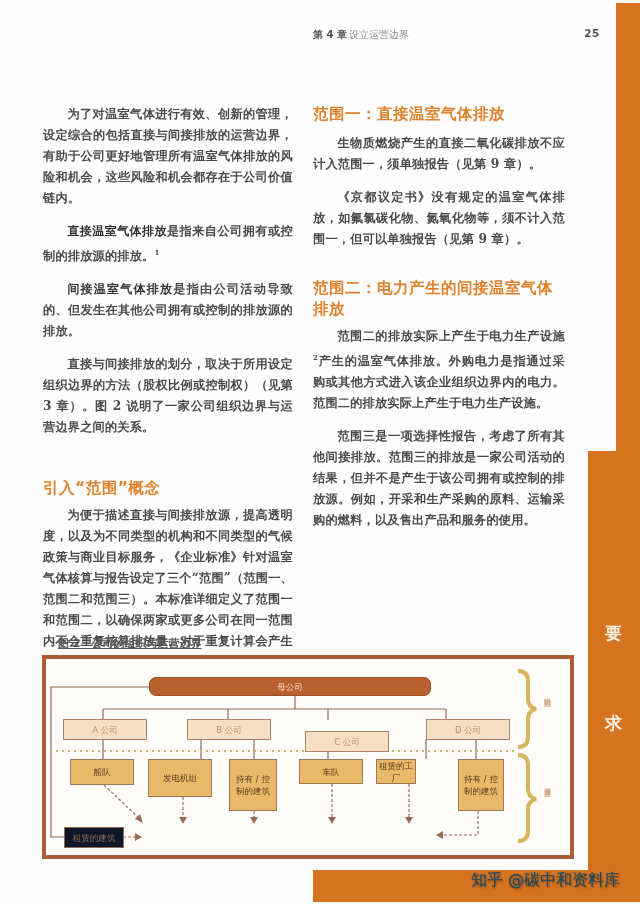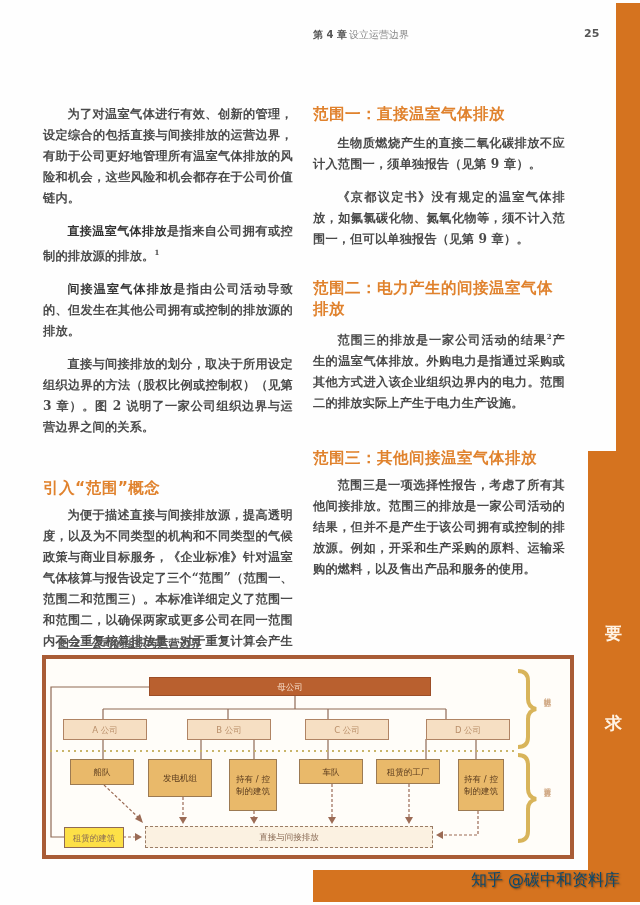--- a/index.html
+++ b/index.html
@@ -19,21 +19,21 @@
 
   .side-char { font-family:"DejaVu Sans","Liberation Sans",sans-serif; color:#fff3e4; font-size:17px; font-weight:bold; }
 
   .fig-caption { left:58px; top:636px; font-family:"DejaVu Sans","Liberation Sans",sans-serif; font-size:11px; font-weight:bold; color:#555;text-decoration:underline; }
   .frame { left:42px; top:655px; width:524px; height:196px; border:4px solid #a95c36; background:#fffdf9; }
 
   .box { position:absolute; font-family:"DejaVu Sans","Liberation Sans",sans-serif; font-size:8.5px; display:flex; align-items:center; justify-content:center; text-align:center; box-sizing:border-box; line-height:12px; }
   .parent { background:#b9602f; color:#f6dcc8; border:1px solid #9c4e28; }
   .sub { background:#f6dfc3; color:#b98f6a; border:1.5px solid #b08464; }
   .asset { background:#e9b96a; color:#5a3b1d; border:1.5px solid #9c7a52; }
-  .leased { background:#fde047; color:#8a6b55; border:1.5px solid #8f6a55; }
+  .leased { background:#0f172a; color:#8a6b55; border:1.5px solid #8f6a55; }
   .emis { background:#fbf1e1; color:#8a6b55; border:1.5px dashed #9b7d66; justify-content:center; }
   .bracket-label { position:absolute; font-family:"DejaVu Sans","Liberation Sans",sans-serif; font-size:7.5px; color:#d0a883; writing-mode:vertical-rl; letter-spacing:1px; }
 
   .watermark { right:20px; top:870px; font-family:"DejaVu Sans","Liberation Sans",sans-serif; font-size:16px; color:#0c4a6e; text-shadow:1px 1px 2px rgba(0,0,0,0.45); }
 </style>
 </head>
 <body>
 
 <div class="abs hdr-chap">第 4 章</div>
 <div class="abs hdr-title">设立运营边界</div>
@@ -53,22 +53,21 @@
   <h2 style="margin-top:40px; margin-bottom:6px;">引入“范围”概念</h2>
   <p>为便于描述直接与间接排放源，提高透明度，以及为不同类型的机构和不同类型的气候政策与商业目标服务，《企业标准》针对温室气体核算与报告设定了三个“范围”（范围一、范围二和范围三）。本标准详细定义了范围一和范围二，以确保两家或更多公司在同一范围内不会重复核算排放量。对于重复计算会产生重大影响的温室气体计划，这些范围划分适用尤其有帮助。</p>
   <p>各企业须至少分别核算并报告范围一和范围二的排放信息。</p>
 </div>
 
 <div class="abs col" style="left:313px; top:104px; width:252px;">
   <h2 style="margin-bottom:8px;">范围一：直接温室气体排放</h2>
   <p>生物质燃烧产生的直接二氧化碳排放不应计入范围一，须单独报告（见第 9 章）。</p>
   <p>《京都议定书》没有规定的温室气体排放，如氟氯碳化物、氮氧化物等，须不计入范围一，但可以单独报告（见第 9 章）。</p>
   <h2 style="margin-top:28px; margin-bottom:6px;">范围二：电力产生的间接温室气体排放</h2>
-  <p><span>范围三的排放是一家公司活动的结果</span><span class="sup">2</span><span>产生的温室气体排放。外购电力是指通过采购或其他方式进入该企业组织边界内的电力。范围二的排放实际上产生于电力生产设施。</span></p>
-  <h2 style="margin-top:34px; margin-bottom:6px;">范围三：其他间接温室气体排放</h2>
+  <p><span>范围二的排放实际上产生于电力生产设施</span><span class="sup">2</span><span>产生的温室气体排放。外购电力是指通过采购或其他方式进入该企业组织边界内的电力。范围二的排放实际上产生于电力生产设施。</span></p>
   <p>范围三是一项选择性报告，考虑了所有其他间接排放。范围三的排放是一家公司活动的结果，但并不是产生于该公司拥有或控制的排放源。例如，开采和生产采购的原料、运输采购的燃料，以及售出产品和服务的使用。</p>
 </div>
 
 <div class="abs fig-caption">图 2　公司的组织与运营边界</div>
 <div class="abs frame">
   <svg class="abs" width="524" height="196" style="left:0; top:0;">
 
     <polyline points="103,28 5,28 5,178 18,178" fill="none" stroke="#8f6a55" stroke-width="1.2"></polyline>
 
     <line x1="249" y1="36" x2="249" y2="50" stroke="#8f6a55" stroke-width="1.2"></line>
@@ -99,34 +98,33 @@
     <polygon points="359,158 367,158 363,165" fill="#9b6b55"></polygon>
     <polyline points="432,152 432,176 397,176" fill="none" stroke="#9b6b55" stroke-width="1.2" stroke-dasharray="3,2"></polyline>
     <polygon points="397,172 397,180 390,176" fill="#9b6b55"></polygon>
     <line x1="77" y1="178" x2="89" y2="178" stroke="#9b6b55" stroke-width="1.2" stroke-dasharray="3,2"></line>
     <polygon points="89,174 89,182 96,178" fill="#9b6b55"></polygon>
 
     <path d="M472,12 Q482,12 482,22 L482,40 Q482,48 490,50 Q482,52 482,60 L482,78 Q482,88 472,88" fill="none" stroke="#d8b45a" stroke-width="4"></path>
     <path d="M472,96 Q482,96 482,106 L482,130 Q482,138 490,140 Q482,142 482,150 L482,172 Q482,182 472,182" fill="none" stroke="#d8b45a" stroke-width="4"></path>
   </svg>
 
-  <div class="box parent" style="left:103px; top:18px; width:282px; height:19px;">母公司</div>
+  <div class="box parent" style="left:103px; top:18px; width:282px; height:19px;border-radius:7px;">母公司</div>
 
   <div class="box sub" style="left:17px; top:60px; width:84px; height:21px;">A 公司</div>
   <div class="box sub" style="left:141px; top:60px; width:84px; height:21px;">B 公司</div>
-  <div class="box sub" style="left:259px; top:60px; width:84px; height:21px;">C 公司</div>
+  <div class="box sub" style="left:259px; top:72px; width:84px; height:21px;">C 公司</div>
   <div class="box sub" style="left:380px; top:60px; width:84px; height:21px;">D 公司</div>
 
   <div class="box asset" style="left:24px; top:100px; width:64px; height:26px;">船队</div>
   <div class="box asset" style="left:102px; top:100px; width:64px; height:38px;">发电机组</div>
   <div class="box asset" style="left:183px; top:100px; width:48px; height:52px; padding:0 4px;">持有 / 控制的建筑</div>
   <div class="box asset" style="left:253px; top:100px; width:64px; height:25px;">车队</div>
-  <div class="box asset" style="left:330px; top:100px; width:64px; height:25px;">租赁的工厂</div>
+  <div class="box asset" style="left:330px; top:100px; width:40px; height:25px;">租赁的工厂</div>
   <div class="box asset" style="left:412px; top:100px; width:46px; height:52px; padding:0 4px;">持有 / 控制的建筑</div>
 
   <div class="box leased" style="left:18px; top:168px; width:60px; height:21px;">租赁的建筑</div>
-  <div class="box emis" style="left:99px; top:167px; width:288px; height:22px;">直接与间接排放</div>
 
   <div class="bracket-label" style="left:496px; top:32px;">组织边界</div>
   <div class="bracket-label" style="left:496px; top:122px;">运营边界</div>
 </div>
 
 <div class="abs watermark">知乎 @碳中和资料库</div>
 
 </body></html>

